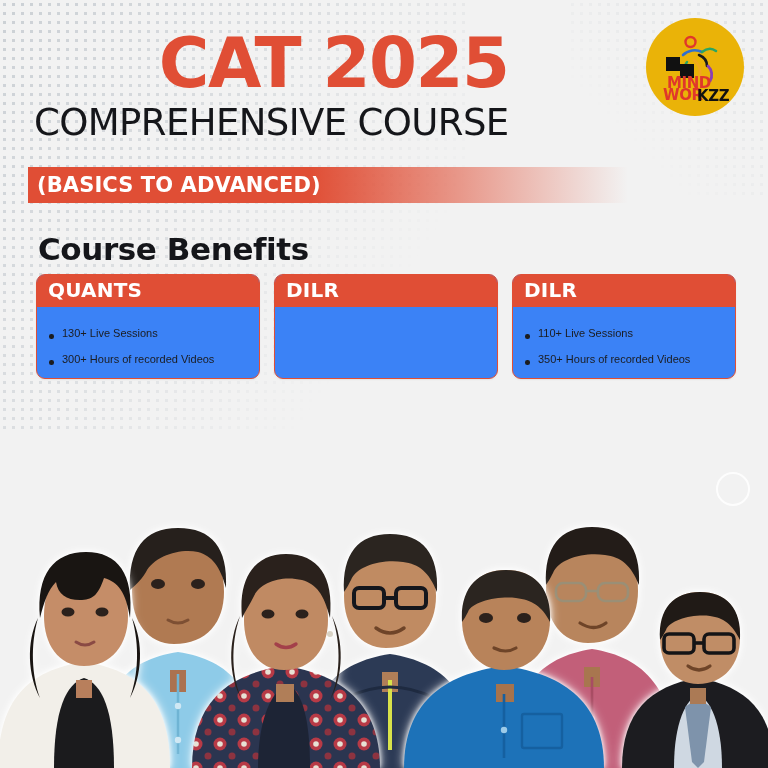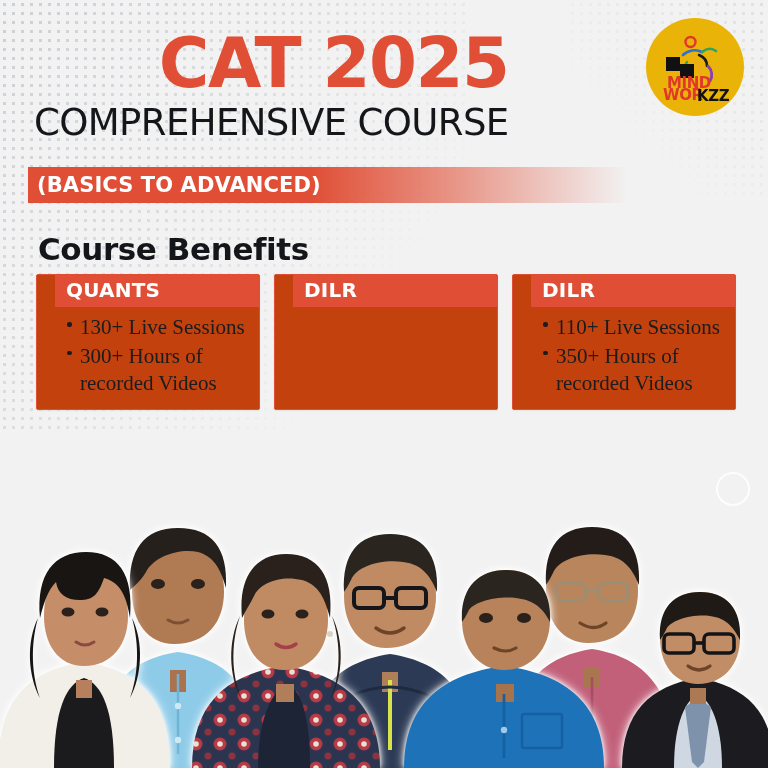--- a/index.html
+++ b/index.html
@@ -114,49 +114,49 @@
     position:absolute;
     left:36px; top:274px;
     width:700px;
     display:flex;
     gap:14px;
     z-index:5;
   }
   .card {
     flex:1 1 0;
     border:1.4px solid #e04e35;
-    border-radius:2px;
-    background:#c2410c;
+    border-radius:9px;
+    background:#3b82f6;
     overflow:hidden;
     box-shadow:0 1px 2px rgba(0,0,0,.06);
-    padding-left:18px;
   }
   .card-head {
     background:#e04e35;
     padding:3px 11px 5px 11px;
   }
   .card-head-label {
     color:#ffffff;
     font-size:20px;
     font-weight:800;
     letter-spacing:.2px;
     font-family:"DejaVu Sans", sans-serif;
   }
   .card-body {
     padding:7px 10px 10px 10px;
   }
   .card-body ul { list-style:none; }
   .card-body li {
     position:relative;
     padding-left:15px;
-    font-size:21px;
+    font-size:11px;
     line-height:1.31;
     color:#1b1c20;
-    font-family:Liberation Serif, serif;
+    font-family:Liberation Sans, sans-serif;
     margin-bottom:1px;
+    margin-top:12px;
   }
   .card-body li::before {
     content:"";
     position:absolute;
     left:2px; top:8px;
     width:4.5px; height:4.5px;
     border-radius:50%;
     background:#1b1c20;
   }
 

